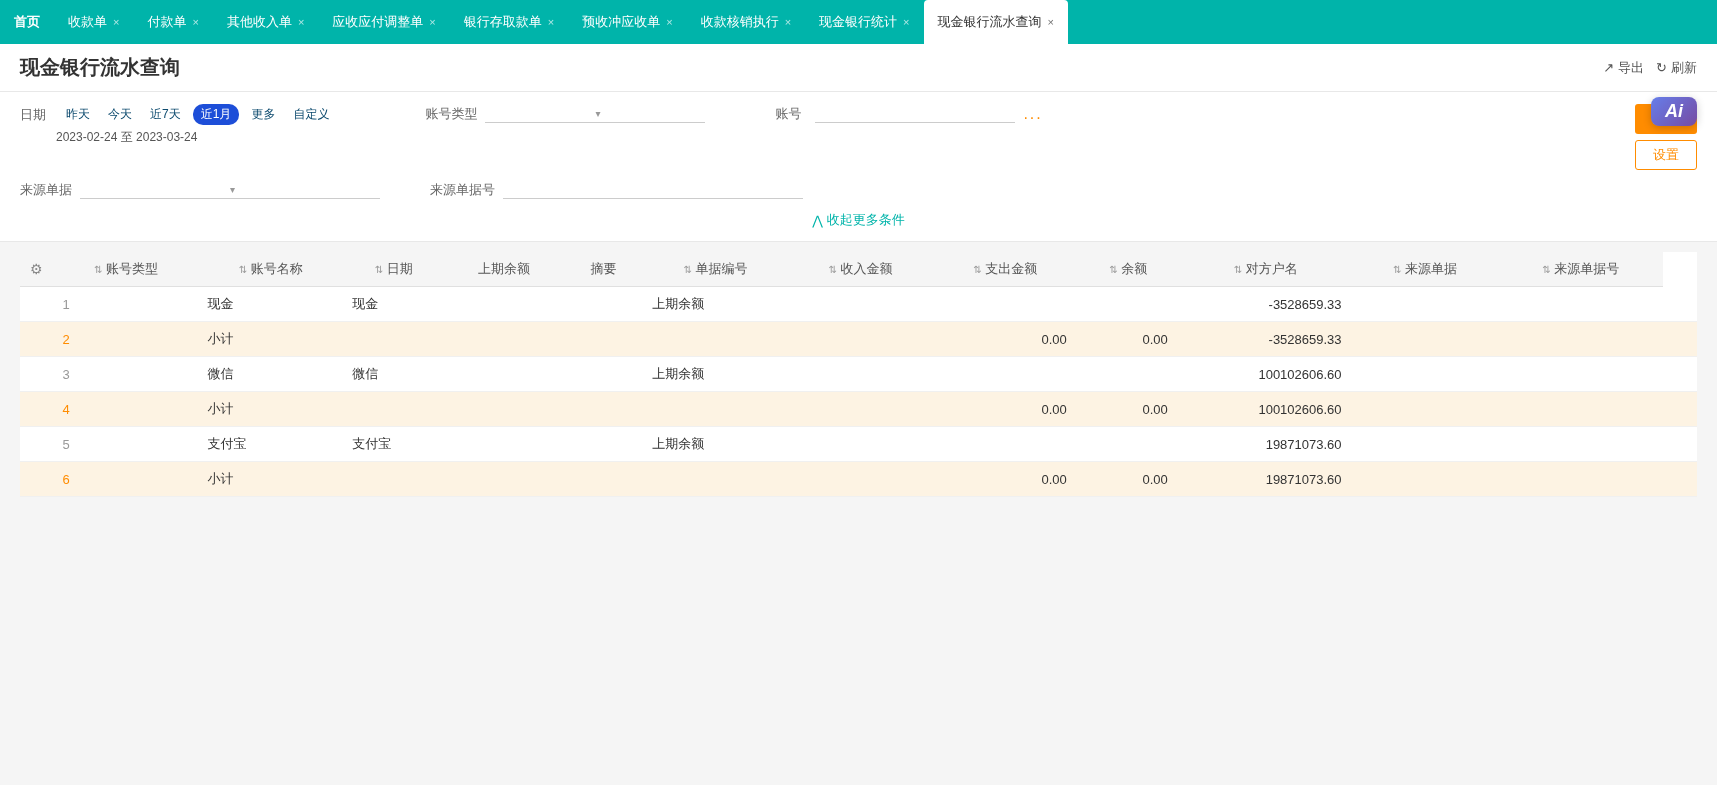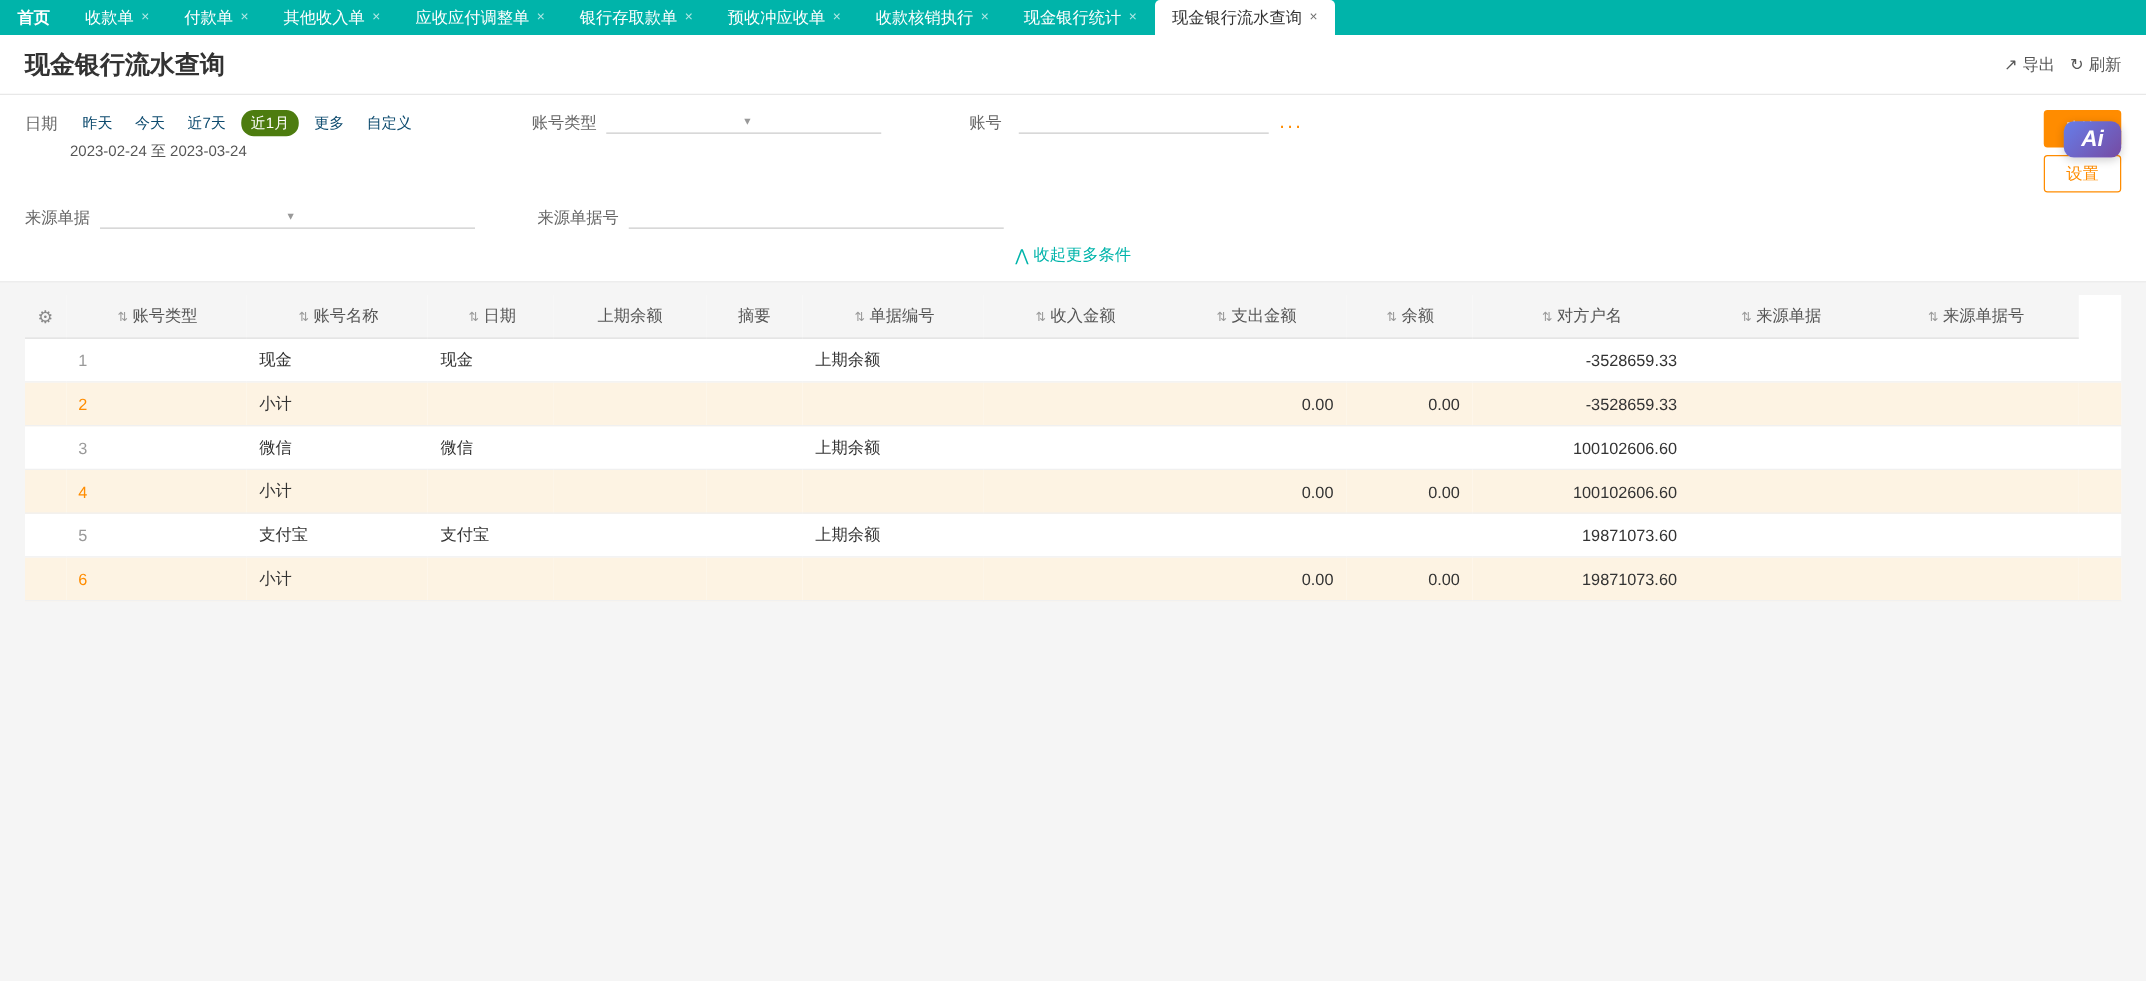--- a/index.html
+++ b/index.html
@@ -3,21 +3,21 @@
   <meta charset="utf-8">
   <style>
     * { box-sizing: border-box; margin: 0; padding: 0; font-family: 'Microsoft YaHei', Arial, sans-serif; font-size: 13px; }
     body { background: #f5f5f5; }
 
     
     .top-nav {
       background: #00b4aa;
       display: flex;
       align-items: center;
-      height: 28px;
+      height: 44px;
       overflow: hidden;
     }
     .nav-item {
       color: #fff;
       padding: 0 14px;
       height: 100%;
       display: flex;
       align-items: center;
       white-space: nowrap;
       cursor: pointer;
@@ -81,21 +81,21 @@
       gap: 6px;
     }
     .date-btn {
       padding: 2px 6px;
       color: #0c4a6e;
       cursor: pointer;
       border-radius: 2px;
       font-size: 12px;
     }
     .date-btn.active {
-      background: #4d7c0f;
+      background: #1d4ed8;
       color: #fff;
       border-radius: 10px;
       padding: 2px 8px;
     }
     .date-range {
       color: #555;
       font-size: 12px;
     }
     .filter-input {
       border: none;

